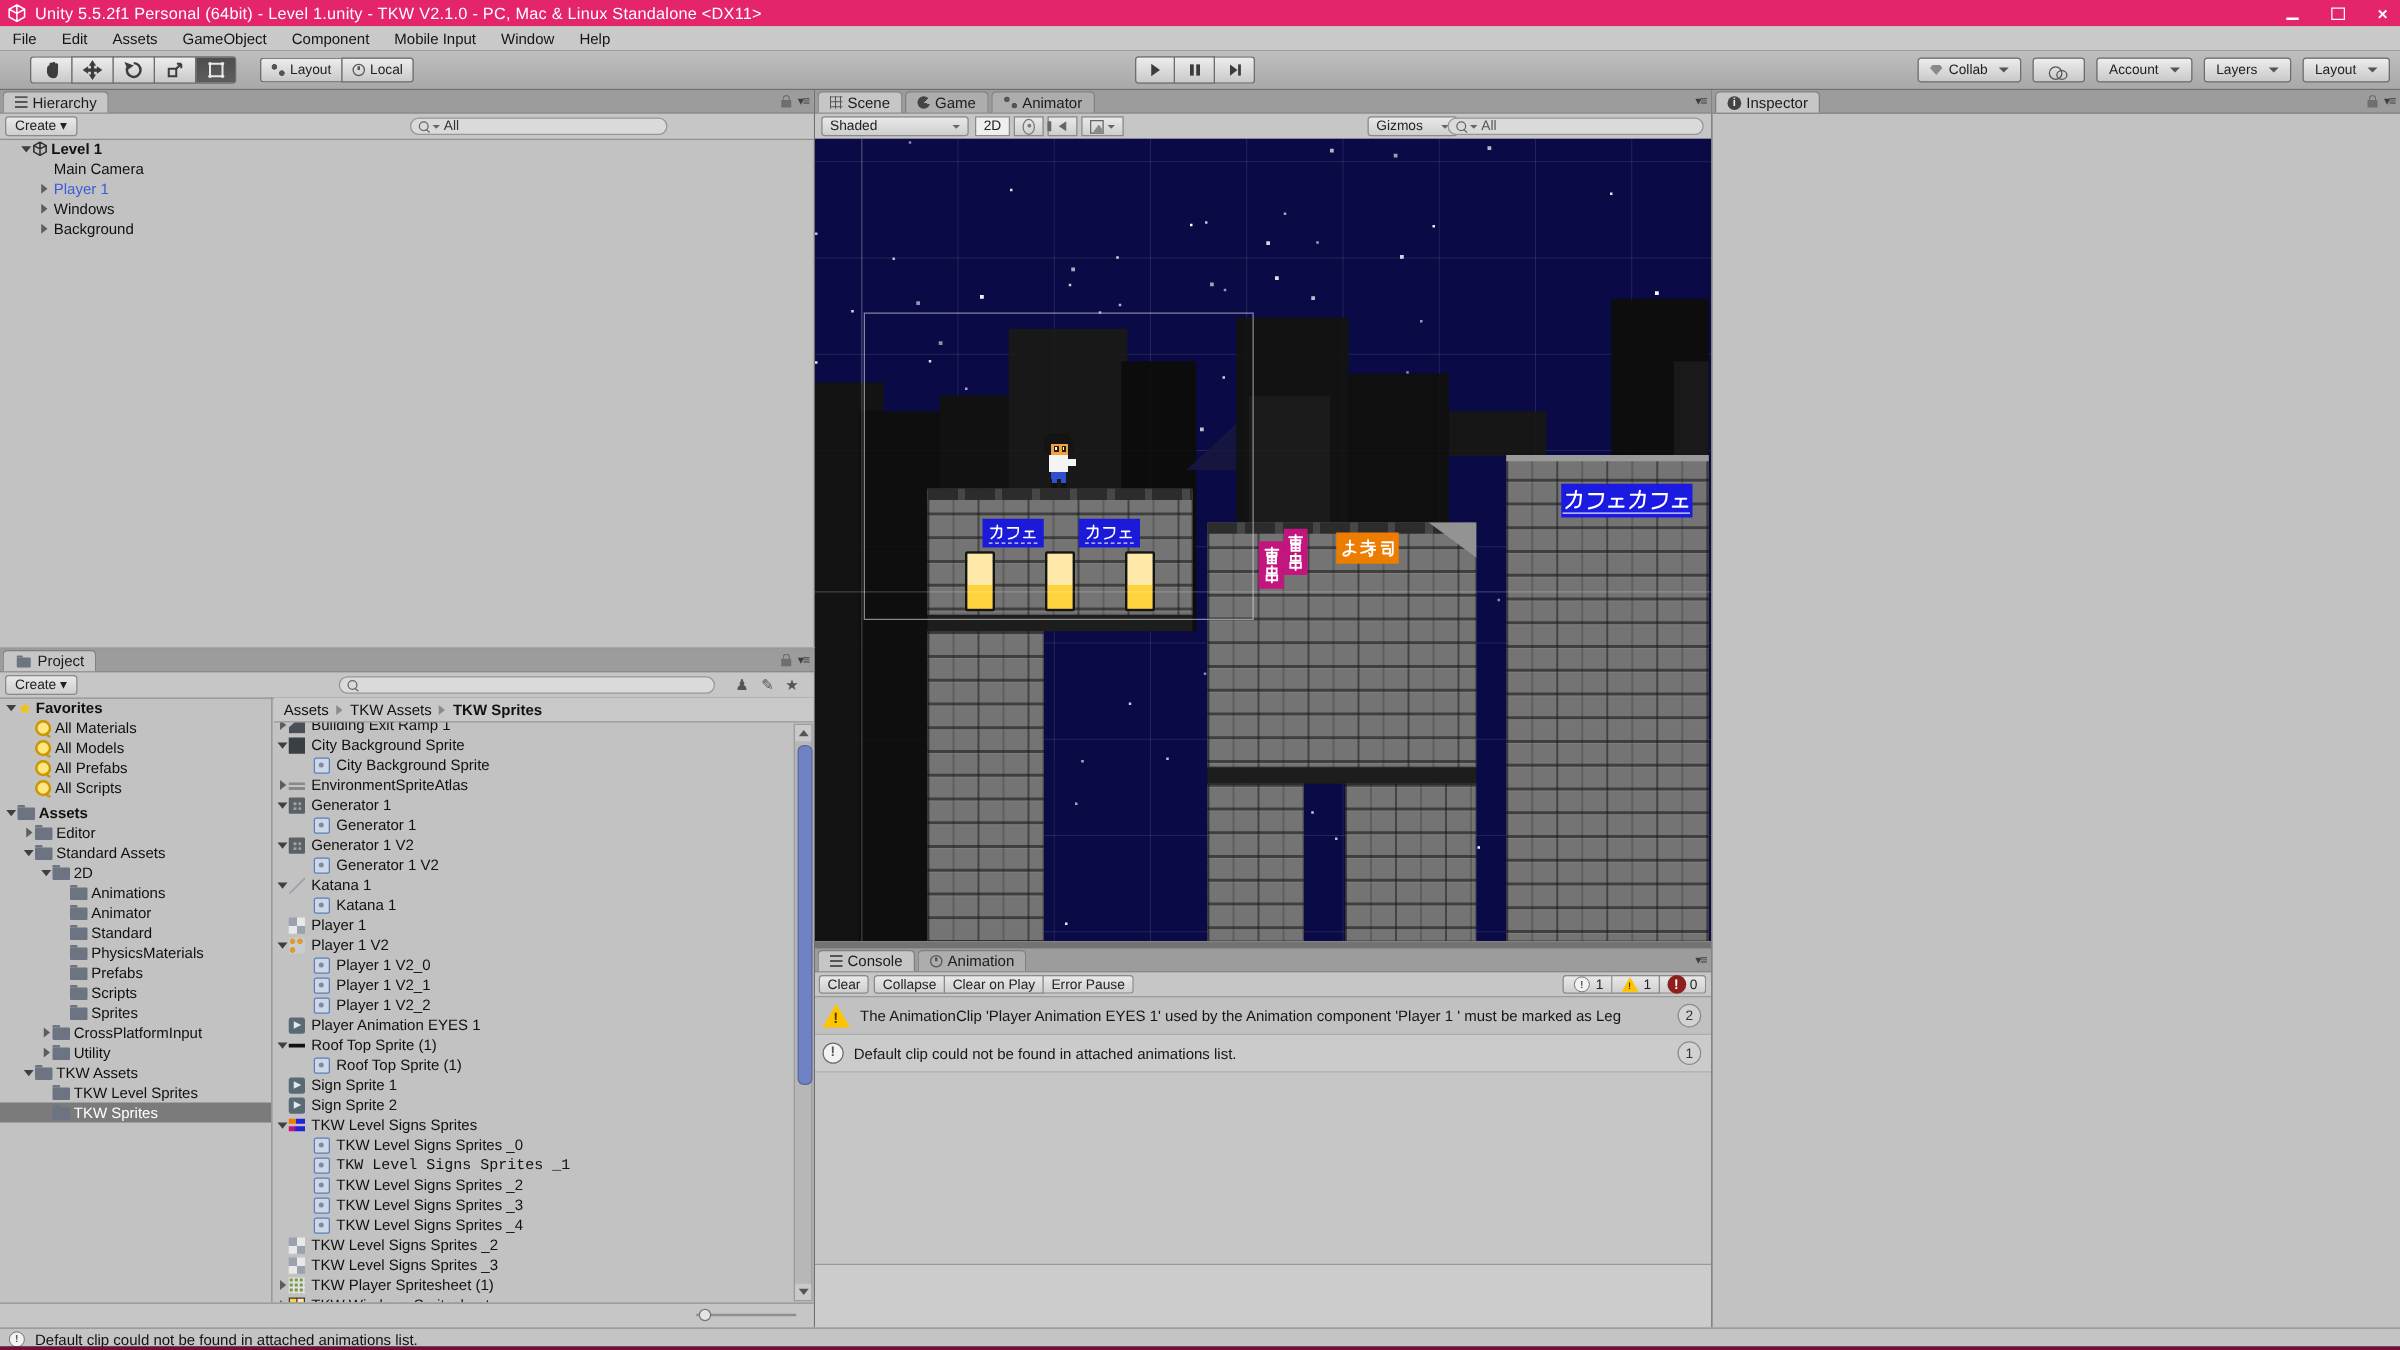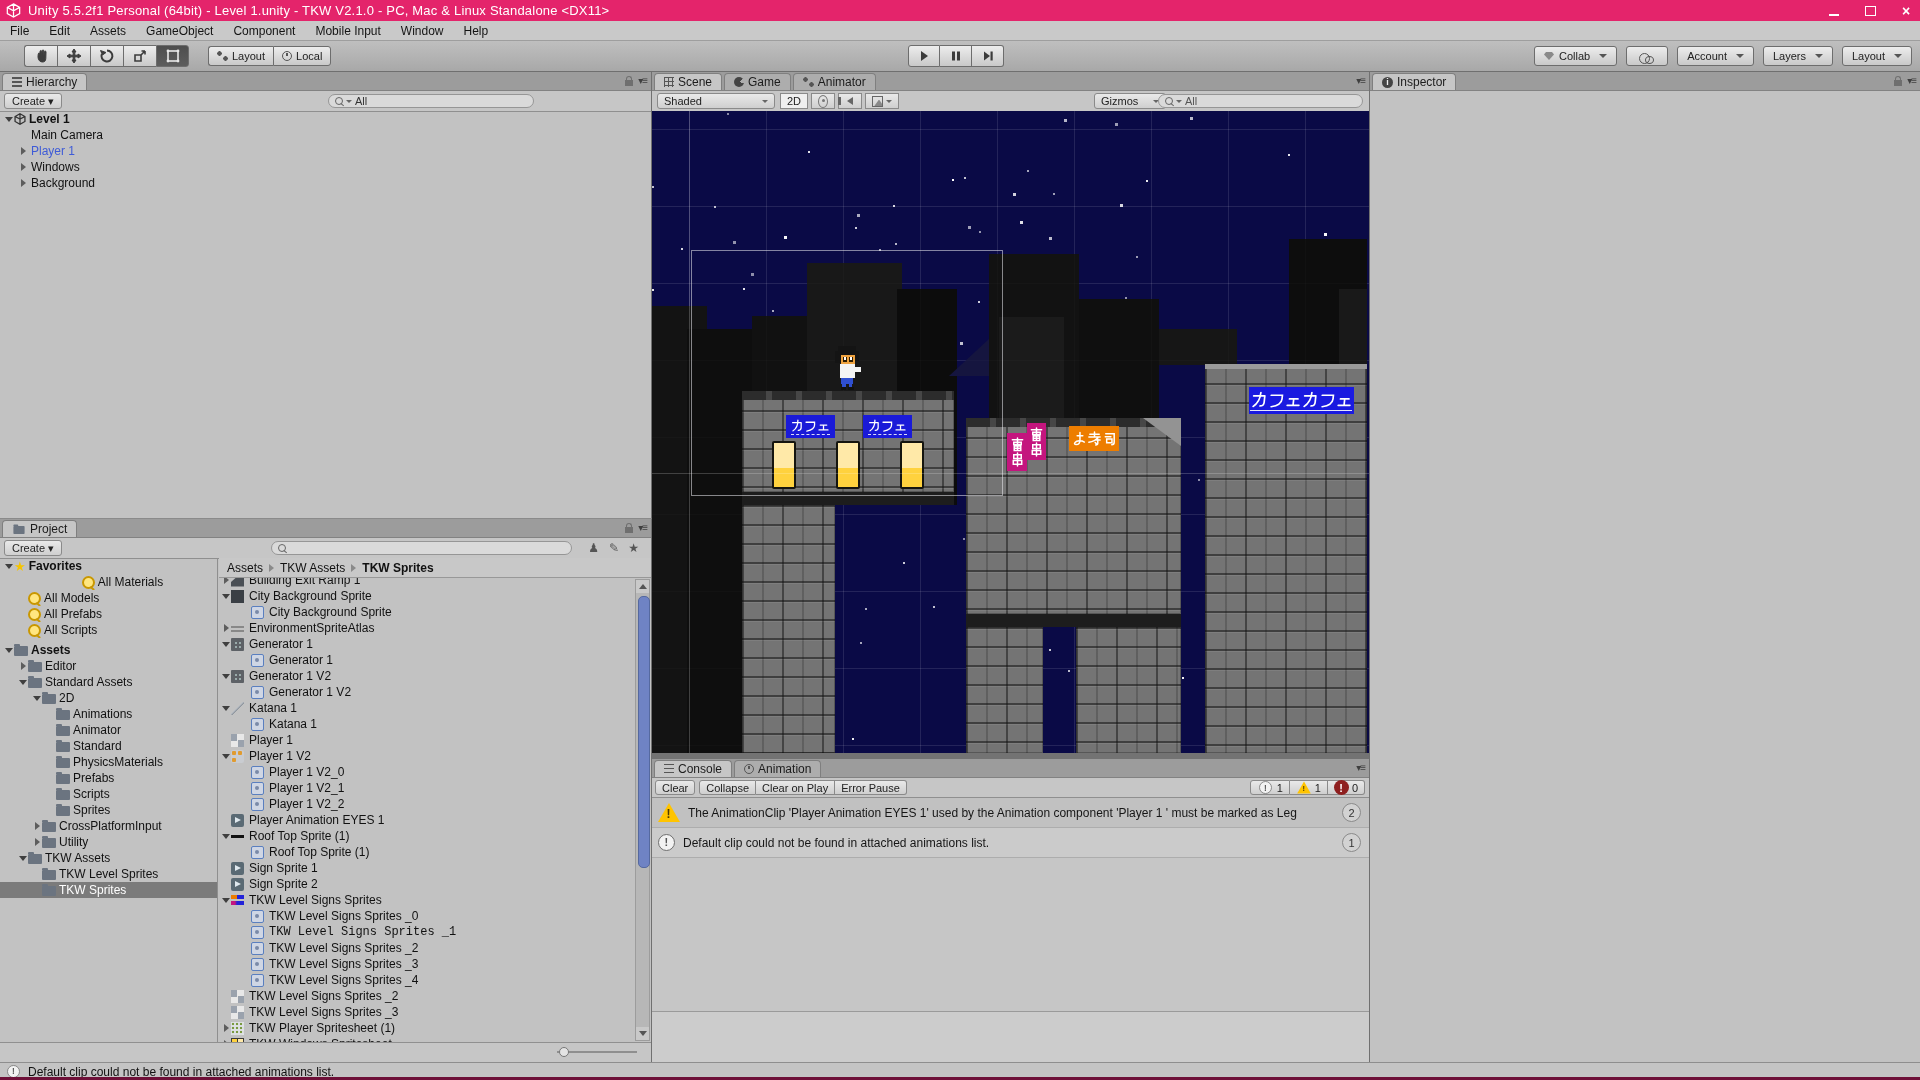--- a/index.html
+++ b/index.html
@@ -99,21 +99,21 @@
   .aicon.windows{background:linear-gradient(#FFD23E,#FFD23E) 1px 1px/5px 10px no-repeat,linear-gradient(#FFE9A8,#FFE9A8) 7px 1px/5px 6px no-repeat,#3a3a3a;}
   
   #workspace{position:absolute;left:0;top:72px;width:1920px;height:990px;}
   #hierarchy{position:absolute;left:0;top:0;width:652px;height:446px;background:#C2C2C2;border-right:1px solid #707070;box-sizing:border-box;}
   #project{position:absolute;left:0;top:446px;width:652px;height:544px;background:#C2C2C2;border-right:1px solid #707070;border-top:1px solid #8a8a8a;box-sizing:border-box;}
   #center-col{position:absolute;left:652px;top:0;width:717px;height:990px;}
   #scene-panel{position:absolute;left:0;top:0;width:717px;height:681px;}
   #console-panel{position:absolute;left:0;top:681px;width:717px;height:309px;background:#C6C6C6;border-top:6px solid #737373;box-sizing:border-box;}
   #inspector{position:absolute;left:1369px;top:0;width:551px;height:990px;background:#C2C2C2;border-left:1px solid #707070;box-sizing:border-box;}
   
-  #hierarchy-tree{position:absolute;left:0;top:39px;right:0;bottom:0;overflow:hidden;}
+  #hierarchy-tree{position:absolute;left:0;top:39px;right:0;bottom:0;overflow:hidden;padding-left:12px;}
   
   #project-tree{position:absolute;left:0;top:39px;width:218px;bottom:20px;overflow:hidden;border-right:1px solid #8F8F8F;box-sizing:border-box;}
   #project-right{position:absolute;left:219px;top:39px;right:0;bottom:20px;overflow:hidden;}
   #breadcrumb{height:20px;background:#C8C8C8;border-bottom:1px solid #989898;display:flex;align-items:center;padding-left:8px;gap:6px;box-sizing:border-box;}
   #breadcrumb .crumb-sep{width:0;height:0;border-top:4px solid transparent;border-bottom:4px solid transparent;border-left:5px solid #8a8a8a;}
   #project-list{position:absolute;left:0;top:20px;right:16px;bottom:0;overflow:hidden;}
   #project-list .trow:first-child{margin-top:-6px;}
   #project-vscroll{position:absolute;right:1px;top:21px;width:15px;bottom:1px;background:#B7B7B7;border:1px solid #9c9c9c;box-sizing:border-box;}
   .vs-arrow{position:absolute;left:0;width:13px;height:13px;background:#C9C9C9;display:flex;align-items:center;justify-content:center;}
   .vs-thumb{position:absolute;left:1.5px;width:10px;background:#6F83C4;border-radius:5px;border:1px solid #55699f;}
@@ -398,21 +398,21 @@
       <span style="position:absolute;right:12px;top:3px;color:#555;">★</span>
     </div>
     <div id="project-tree">
         <div class="trow" style="padding-left: 4px;">
           <span class="arr">
             <span class="arr-d"></span>
           </span>
           <span class="ic-star">★</span>
           <span class="lbl bold">Favorites</span>
         </div>
-        <div class="trow" style="padding-left: 18px; justify-content: center;">
+        <div class="trow" style="padding-left: 18px;">
           <span class="arr"></span>
           <span class="ic-qmag"></span>
           <span class="lbl">All Materials</span>
         </div>
         <div class="trow" style="padding-left: 18px;">
           <span class="arr"></span>
           <span class="ic-qmag"></span>
           <span class="lbl">All Models</span>
         </div>
         <div class="trow" style="padding-left: 18px;">

